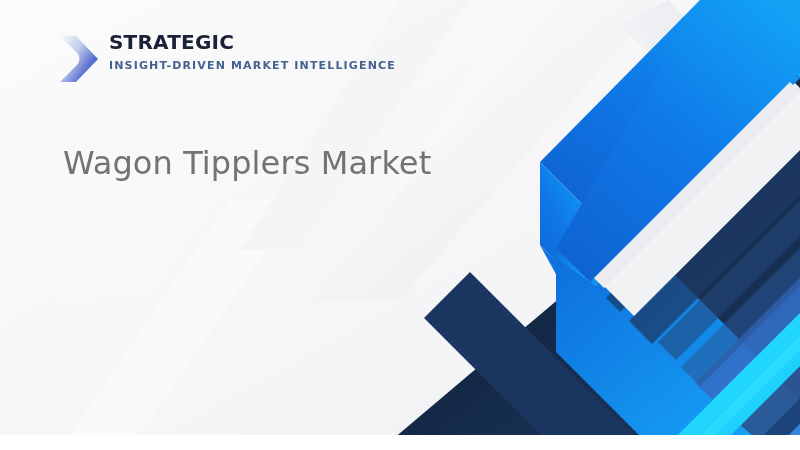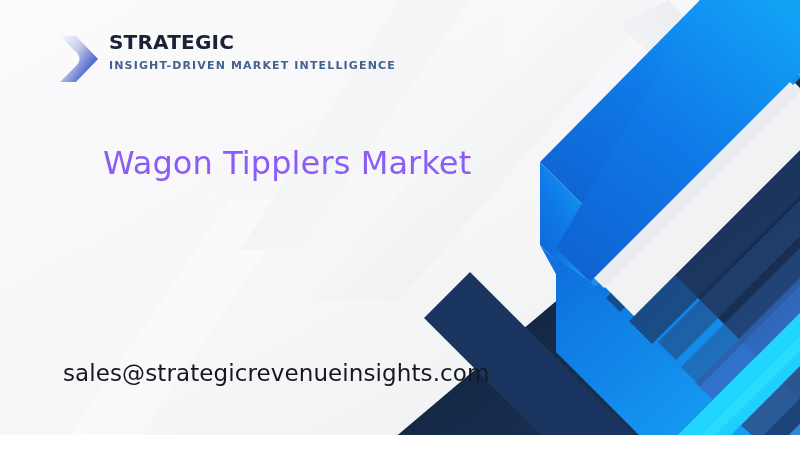--- a/index.html
+++ b/index.html
@@ -57,25 +57,24 @@
 
   
   .headline {
     position: absolute;
     left: 63px;
     top: 143px;
     font-family: "DejaVu Sans", "Liberation Sans", sans-serif;
     font-weight: 400;
     font-size: 32px;
     line-height: 40px;
-    color: #8b5cf6;
+    color: #737373;
     letter-spacing: 0.1px;
     z-index: 5;
     max-width: 480px;
-    margin-left: 40px;
   }
 
   
   .contact {
     position: absolute;
     left: 63px;
     top: 358px;
     font-family: "DejaVu Sans", "Liberation Sans", sans-serif;
     font-weight: 400;
     font-size: 23px;
@@ -243,15 +242,14 @@
       <path d="M2,2 L18,2 L40,25 L18,48 L2,48 L19,31 A8.5,8.5 0 0 0 19,19 Z" fill="url(#markGrad)"></path>
     </svg>
     <div class="logo-text-block">
       <div class="logo-line">STRATEGIC</div>
       <div class="logo-tagline">INSIGHT-DRIVEN MARKET INTELLIGENCE</div>
     </div>
   </div>
 
   <div class="headline">Wagon Tipplers Market</div>
 
-  <div class="contact">sales@strategicrevenueinsights.com</div>
 
 </div>
 
 </body></html>

